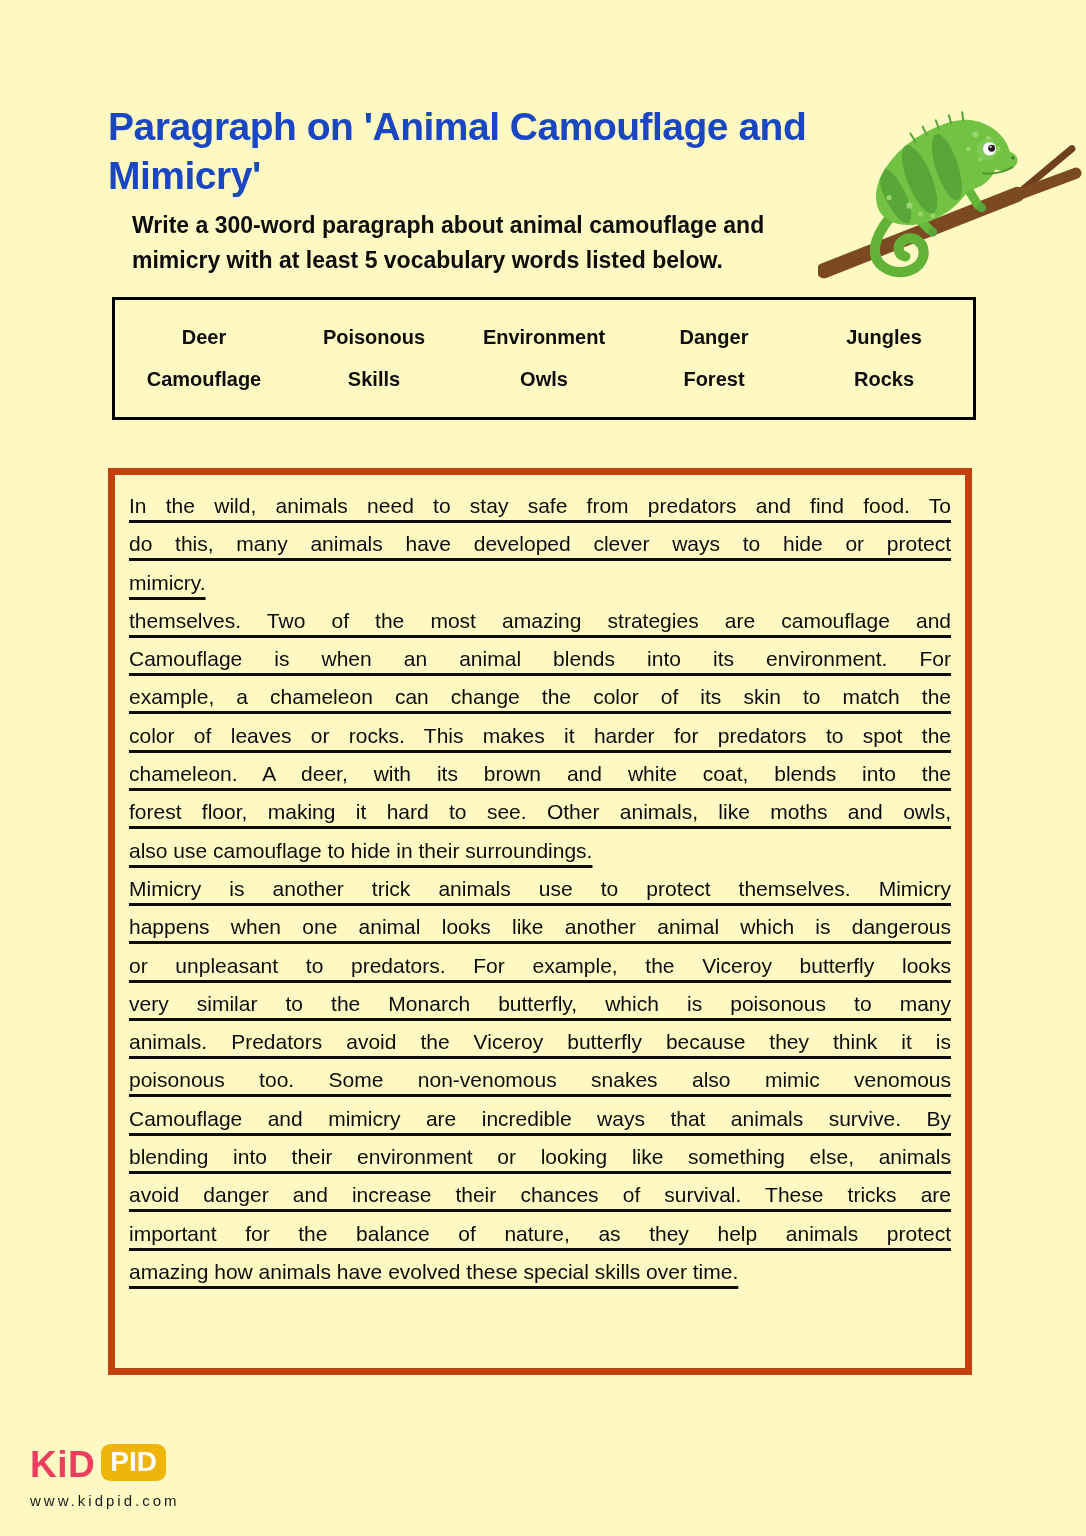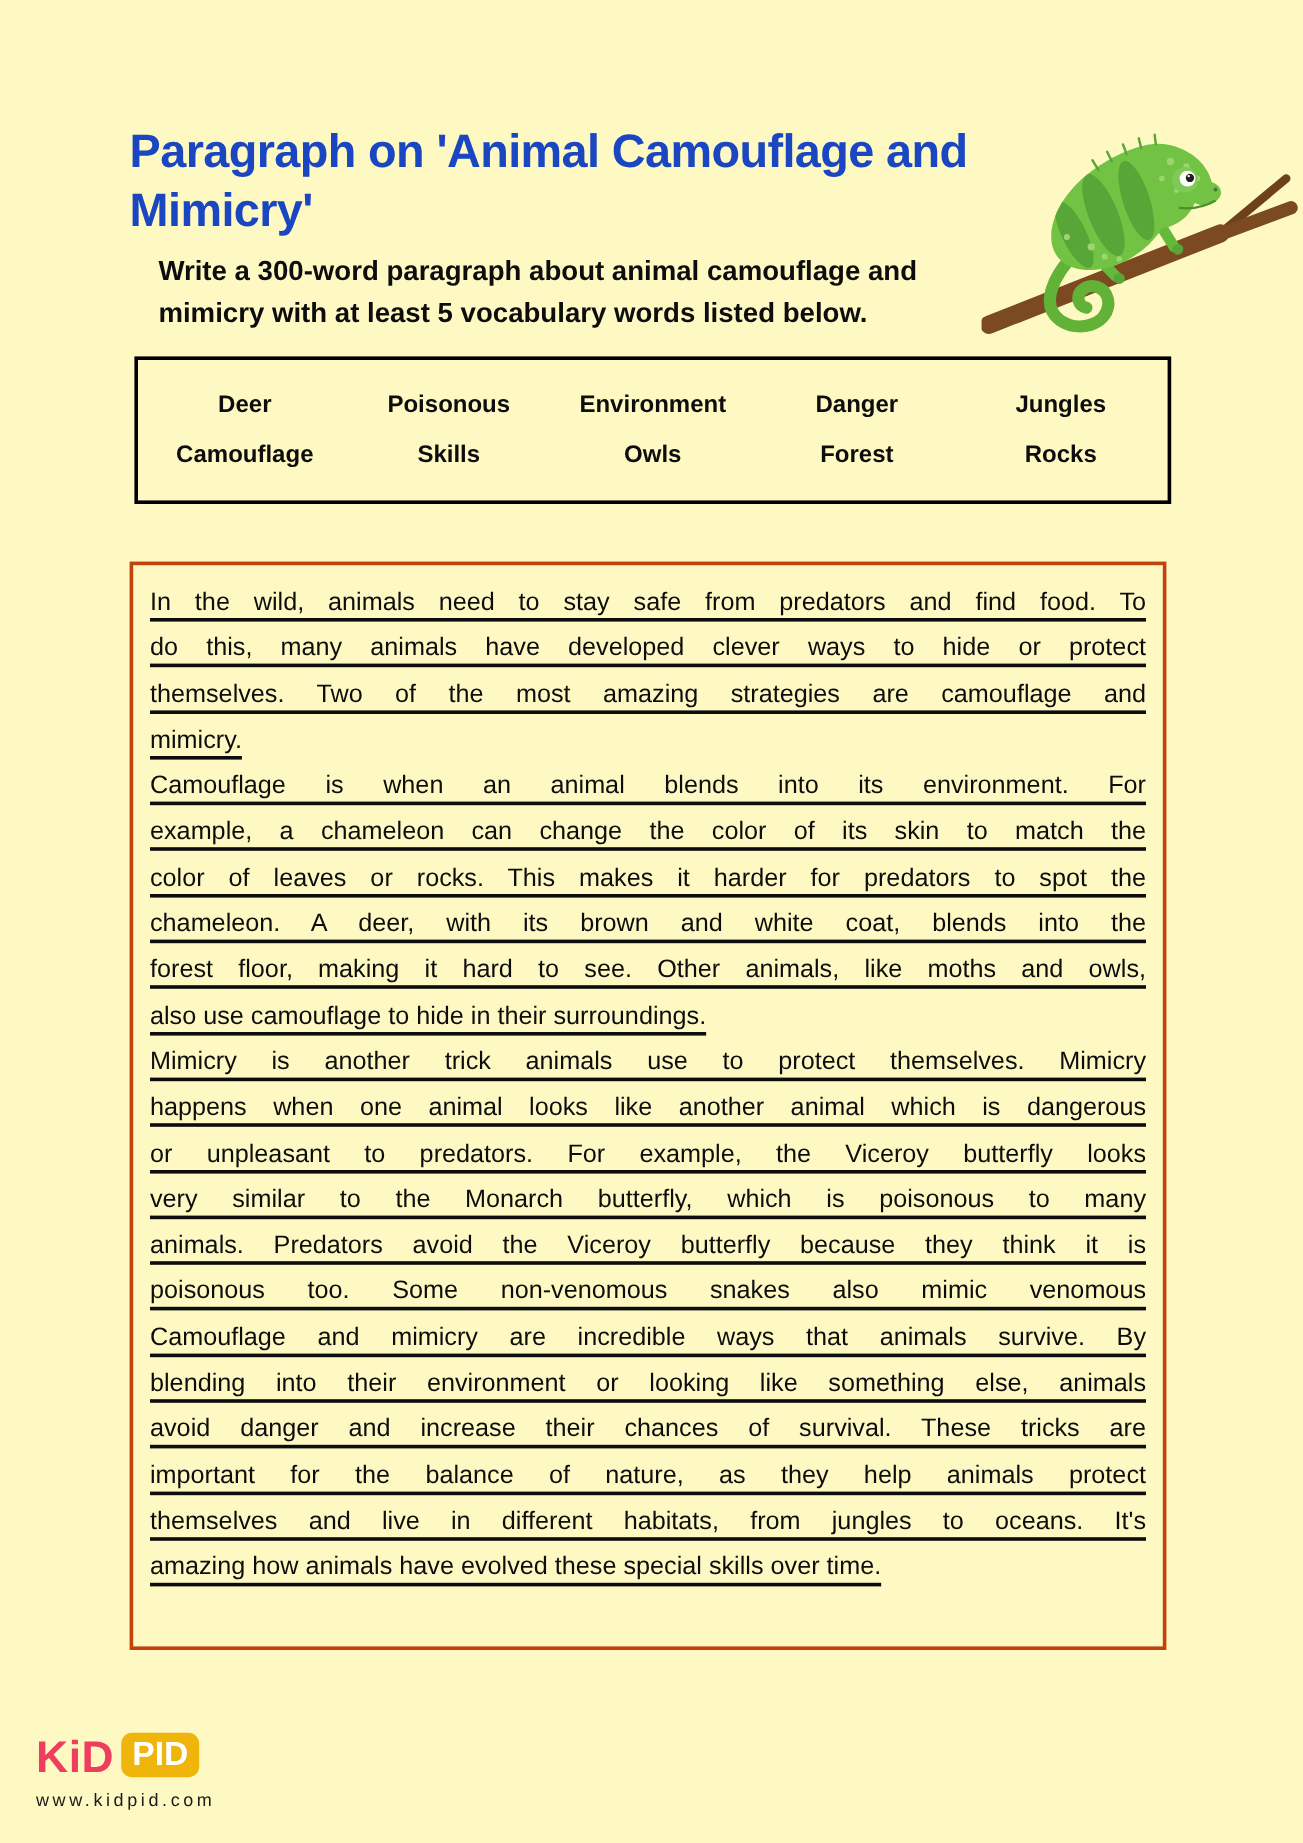--- a/index.html
+++ b/index.html
@@ -23,21 +23,21 @@
   .vocab-box {
     position:absolute; left:112px; top:297px; width:864px; height:123px;
     border:3px solid #000; display:grid; grid-template-columns:repeat(5,1fr);
     align-content:space-evenly; padding:6px 4px;
   }
   .vocab-word {
     text-align:center; font-weight:bold; font-size:20px; color:#0d0d0d;
   }
   .essay-box {
     position:absolute; left:108px; top:468px; width:864px; height:907px;
-    border:3px solid #c2410c; padding:12px 14px 0 14px; overflow:hidden;
+    border:7px solid #c2410c; padding:12px 14px 0 14px; overflow:hidden;
   }
   .essay-line {
     font-size:21px; color:#0d0d0d; line-height:38.3px;
     text-align:justify; text-align-last:justify;
     text-decoration:underline; text-decoration-thickness:2.5px;
     text-underline-offset:7px; text-decoration-color:#0d0d0d;
   }
   .essay-line.end { text-align-last:left; }
   .logo { position:absolute; left:30px; top:1444px; }
   .logo-row { display:flex; align-items:flex-start; }
@@ -136,42 +136,41 @@
     <div class="vocab-word">Camouflage</div>
     <div class="vocab-word">Skills</div>
     <div class="vocab-word">Owls</div>
     <div class="vocab-word">Forest</div>
     <div class="vocab-word">Rocks</div>
   </div>
 
   <div class="essay-box">
     <div class="essay-line">In the wild, animals need to stay safe from predators and find food. To</div>
     <div class="essay-line">do this, many animals have developed clever ways to hide or protect</div>
+    <div class="essay-line end">mimicry.</div>
     <div class="essay-line">themselves. Two of the most amazing strategies are camouflage and</div>
-    <div class="essay-line end">mimicry.</div>
 
     <div class="essay-line">Camouflage is when an animal blends into its environment. For</div>
     <div class="essay-line">example, a chameleon can change the color of its skin to match the</div>
     <div class="essay-line">color of leaves or rocks. This makes it harder for predators to spot the</div>
     <div class="essay-line">chameleon. A deer, with its brown and white coat, blends into the</div>
     <div class="essay-line">forest floor, making it hard to see. Other animals, like moths and owls,</div>
     <div class="essay-line end">also use camouflage to hide in their surroundings.</div>
 
     <div class="essay-line">Mimicry is another trick animals use to protect themselves. Mimicry</div>
     <div class="essay-line">happens when one animal looks like another animal which is dangerous</div>
     <div class="essay-line">or unpleasant to predators. For example, the Viceroy butterfly looks</div>
     <div class="essay-line">very similar to the Monarch butterfly, which is poisonous to many</div>
     <div class="essay-line">animals. Predators avoid the Viceroy butterfly because they think it is</div>
     <div class="essay-line">poisonous too. Some non-venomous snakes also mimic venomous</div>
 
     <div class="essay-line">Camouflage and mimicry are incredible ways that animals survive. By</div>
     <div class="essay-line">blending into their environment or looking like something else, animals</div>
     <div class="essay-line">avoid danger and increase their chances of survival. These tricks are</div>
     <div class="essay-line">important for the balance of nature, as they help animals protect</div>
-    <div class="essay-line">themselves and live in different habitats, from jungles to oceans. It's</div>
     <div class="essay-line end">amazing how animals have evolved these special skills over time.</div>
   </div>
 
   <div class="logo">
     <div class="logo-row">
       <span class="logo-kid">KiD</span>
       <span class="logo-pid">PID</span>
     </div>
     <div class="logo-url">www.kidpid.com</div>
   </div>

